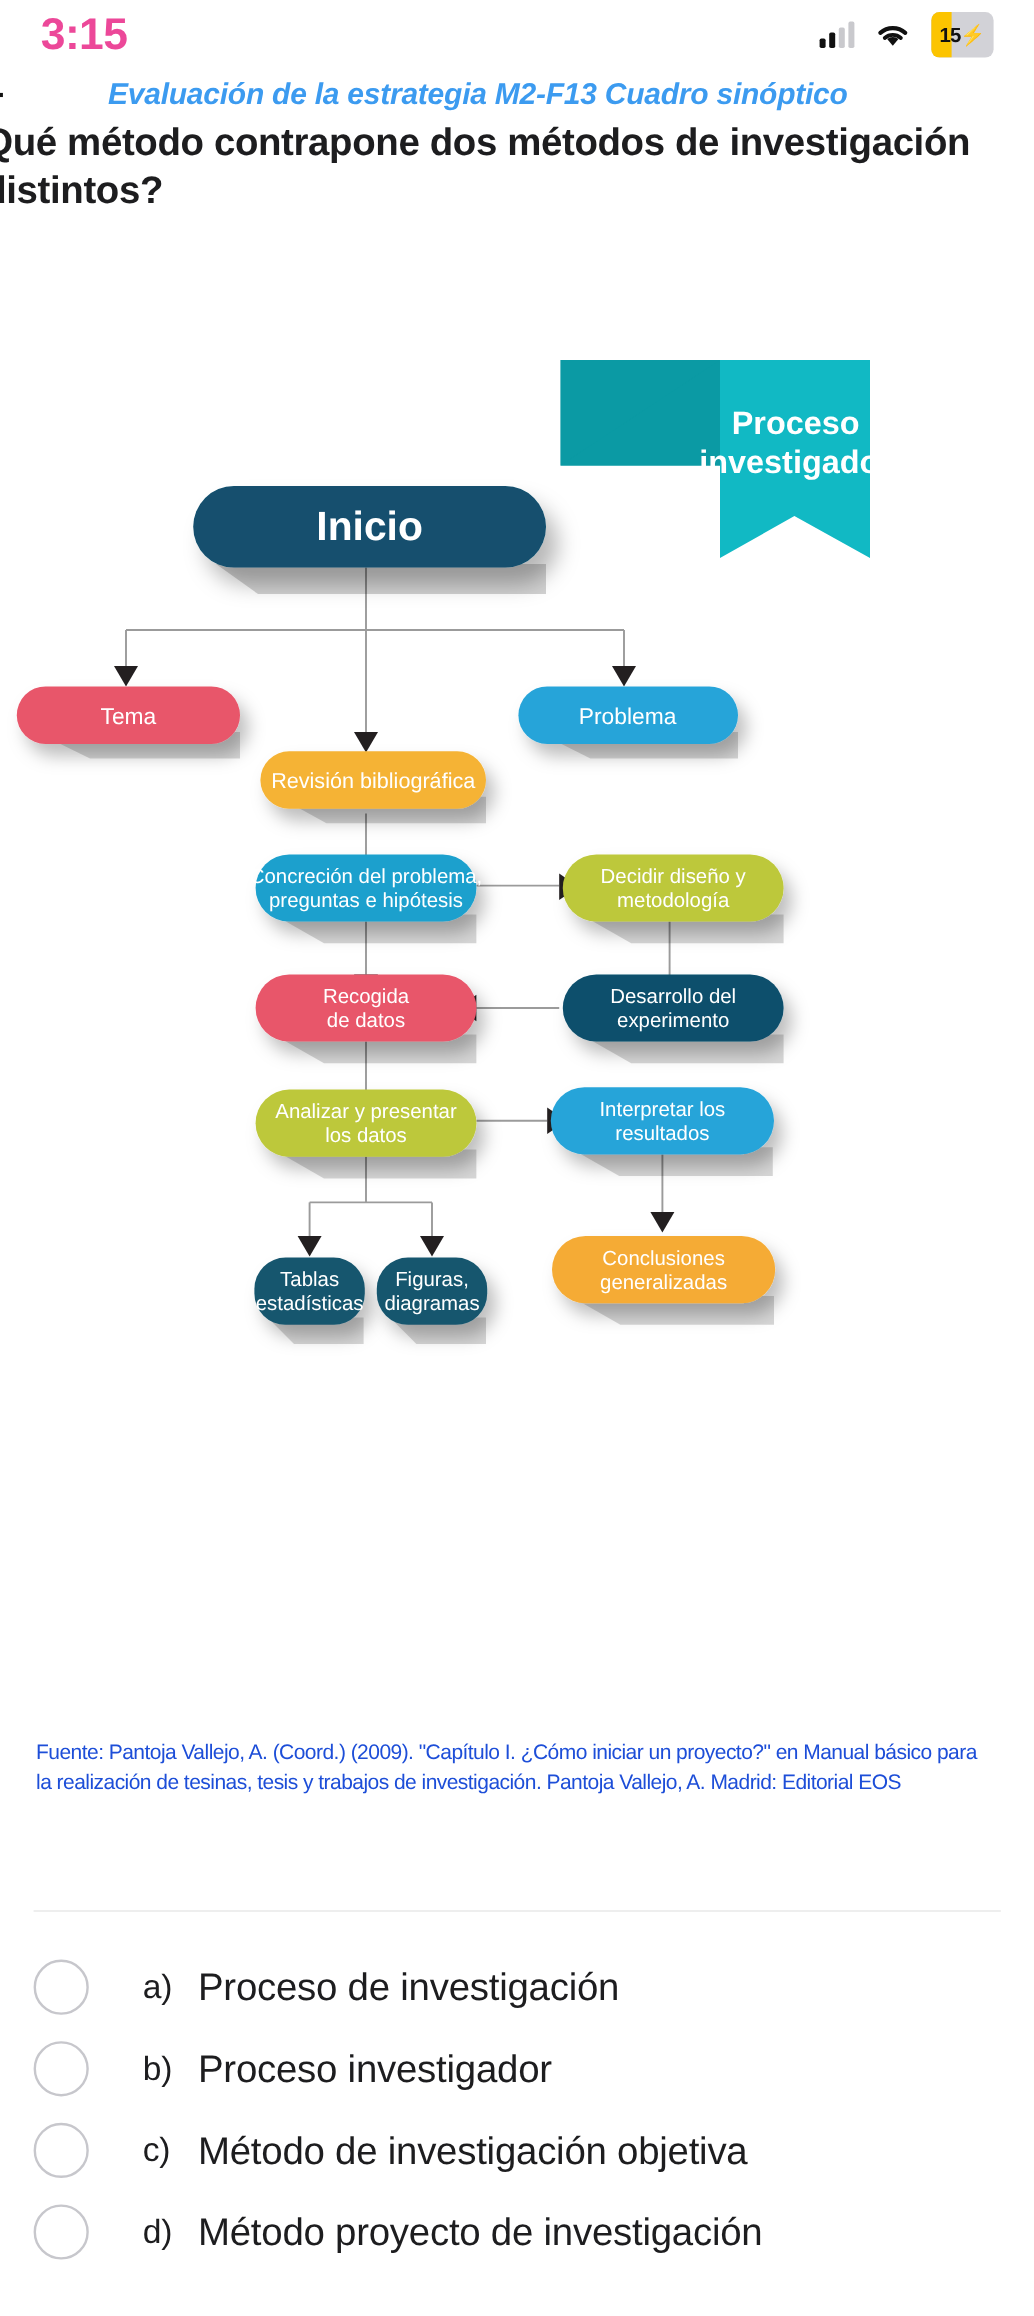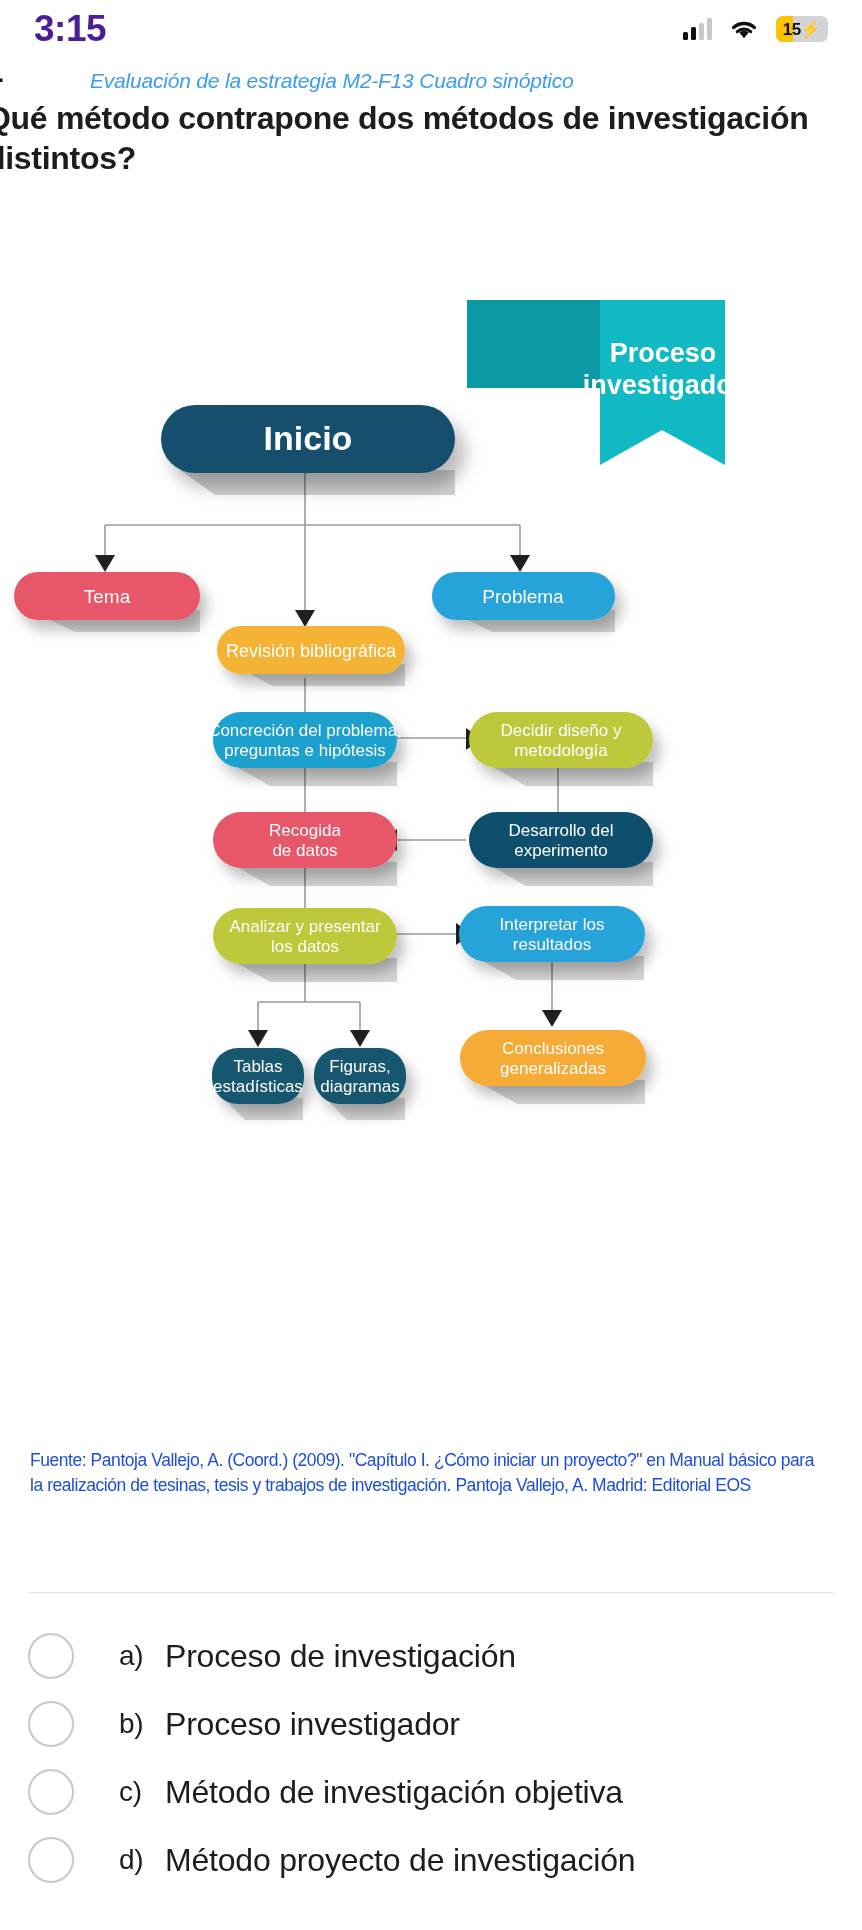--- a/index.html
+++ b/index.html
@@ -10,49 +10,49 @@
     overflow:hidden;
     position:relative;
   }
 
   
   .statusbar{
     position:absolute;left:0;top:0;width:862px;height:58px;
     display:flex;align-items:center;justify-content:space-between;
     padding:0 34px;box-sizing:border-box;
   }
-  .clock{font-size:37px;font-weight:700;color:#4c1d95;letter-spacing:-0.5px;}
+  .clock{font-size:37px;font-weight:700;color:#ec4899;letter-spacing:-0.5px;}
   .status-right{display:flex;align-items:center;gap:17px;}
   .bars{display:flex;align-items:flex-end;gap:3px;height:22px;}
   .bars i{display:block;width:5px;border-radius:1.5px;background:#111;}
   .bars i:nth-child(1){height:8px;}
   .bars i:nth-child(2){height:13px;}
   .bars i:nth-child(3){height:17px;background:#c9c9cd;}
   .bars i:nth-child(4){height:22px;background:#c9c9cd;}
   .wifi{position:relative;width:30px;height:22px;}
   .wifi svg{display:block;}
   .battery{
-    position:relative;width:52px;height:26px;border-radius:7px;
+    position:relative;width:52px;height:38px;border-radius:7px;
     background:#d2d2d7;display:flex;align-items:center;overflow:hidden;
   }
   .battery .fill{position:absolute;left:0;top:0;bottom:0;width:17px;background:#fcc400;}
   .battery .lbl{
     position:relative;z-index:2;width:100%;text-align:center;
     font-size:17px;font-weight:700;color:#111;letter-spacing:-0.6px;
   }
 
   
   .qheader{position:absolute;left:0;top:62px;width:862px;}
   .strategy-row{display:flex;align-items:baseline;}
   .dash{
     color:#111;font-size:29px;font-weight:700;
     margin-left:-6px;width:96px;
   }
   .strategy{
-    color:#3c9bf0;font-size:21px;font-weight:400;font-style:italic;
+    color:#3c9bf0;font-size:25px;font-weight:700;font-style:italic;
     white-space:nowrap;letter-spacing:-0.2px;
   }
   .qtext{
     margin-left:-14px;margin-top:4px;
     color:#1d1d1f;font-size:32px;font-weight:700;line-height:1.24;
     letter-spacing:-0.3px;width:890px;
   }
 
   
   .diagram{position:absolute;left:0;top:280px;width:782px;height:1130px;}

